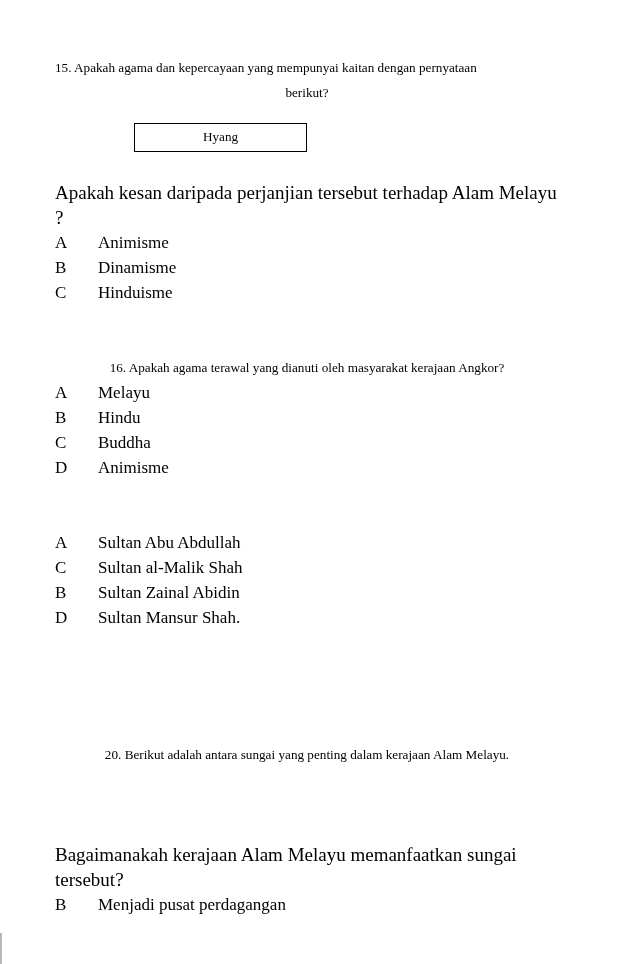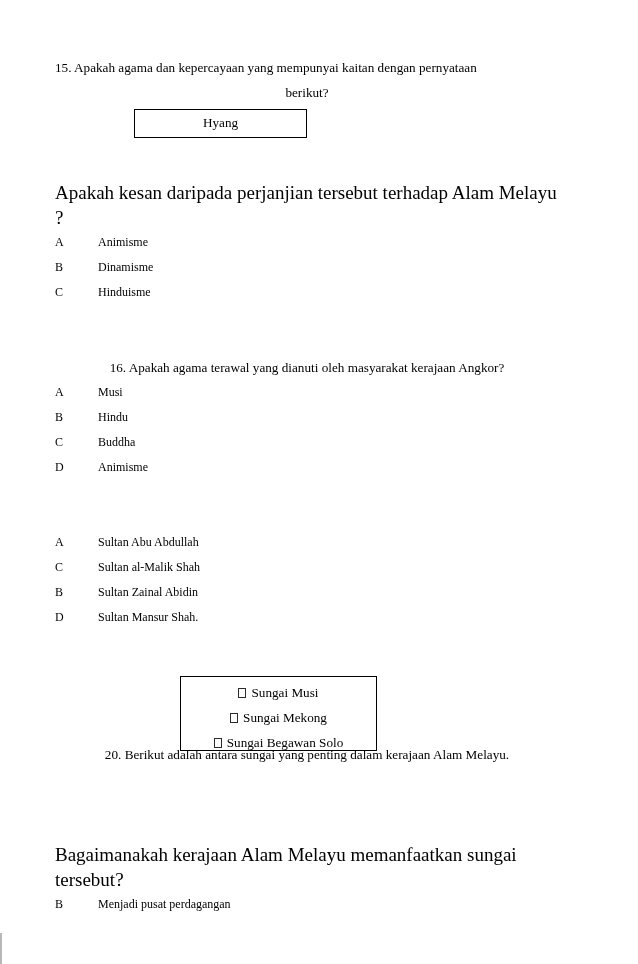--- a/index.html
+++ b/index.html
@@ -64,21 +64,21 @@
     margin: 0;
     text-align: left;
   }
 
   .options {
     margin: 0;
     padding: 0;
     list-style: none;
   }
   .option {
-    font-size: 12px;
+    font-size: 17px;
     line-height: 25px;
     display: block;
     white-space: nowrap;
   }
   .option .letter {
     display: inline-block;
     width: 43px;
     vertical-align: top;
   }
   .option .otext {
@@ -94,21 +94,21 @@
   
   .stimulus-box {
     border: 1.6px solid #000000;
     box-sizing: border-box;
     background: #ffffff;
   }
 
   .box-hyang {
     position: absolute;
     left: 134px;
-    top: 109px;
+    top: 123px;
     width: 173px;
     height: 29px;
     line-height: 26px;
     text-align: center;
     font-size: 13.2px;
   }
 
   .box-rivers {
     position: absolute;
     left: 180px;
@@ -166,21 +166,21 @@
     </ul>
 
     <div class="gap-2"></div>
 
     <div class="qblock">
       <p class="stem stem-last-line">16. Apakah agama terawal yang dianuti oleh masyarakat kerajaan Angkor?</p>
     </div>
 
     <ul class="options">
       <li class="option">
-        <span class="letter">A</span><span class="otext">Musi</span>
+        <span class="letter">A</span><span class="otext">Melayu</span>
       </li>
       <li class="option">
         <span class="letter">B</span><span class="otext">Hindu</span>
       </li>
       <li class="option">
         <span class="letter">C</span><span class="otext">Buddha</span>
       </li>
       <li class="option">
         <span class="letter">D</span><span class="otext">Animisme</span>
       </li>
@@ -223,27 +223,16 @@
       </li>
 
     </ul>
 
   </div>
 
   <div class="stimulus-box box-hyang">
     <span>Hyang</span>
   </div>
 
-  <div class="stimulus-box box-rivers">
-    <div class="river-line">
-      <span class="tofu"></span><span>Sungai Musi</span>
-    </div>
-    <div class="river-line">
-      <span class="tofu"></span><span>Sungai Mekong</span>
-    </div>
-    <div class="river-line">
-      <span class="tofu"></span><span>Sungai Begawan Solo</span>
-    </div>
-  </div>
 
   <div class="edge-artifact"></div>
 
 </div>
 
 </body></html>

